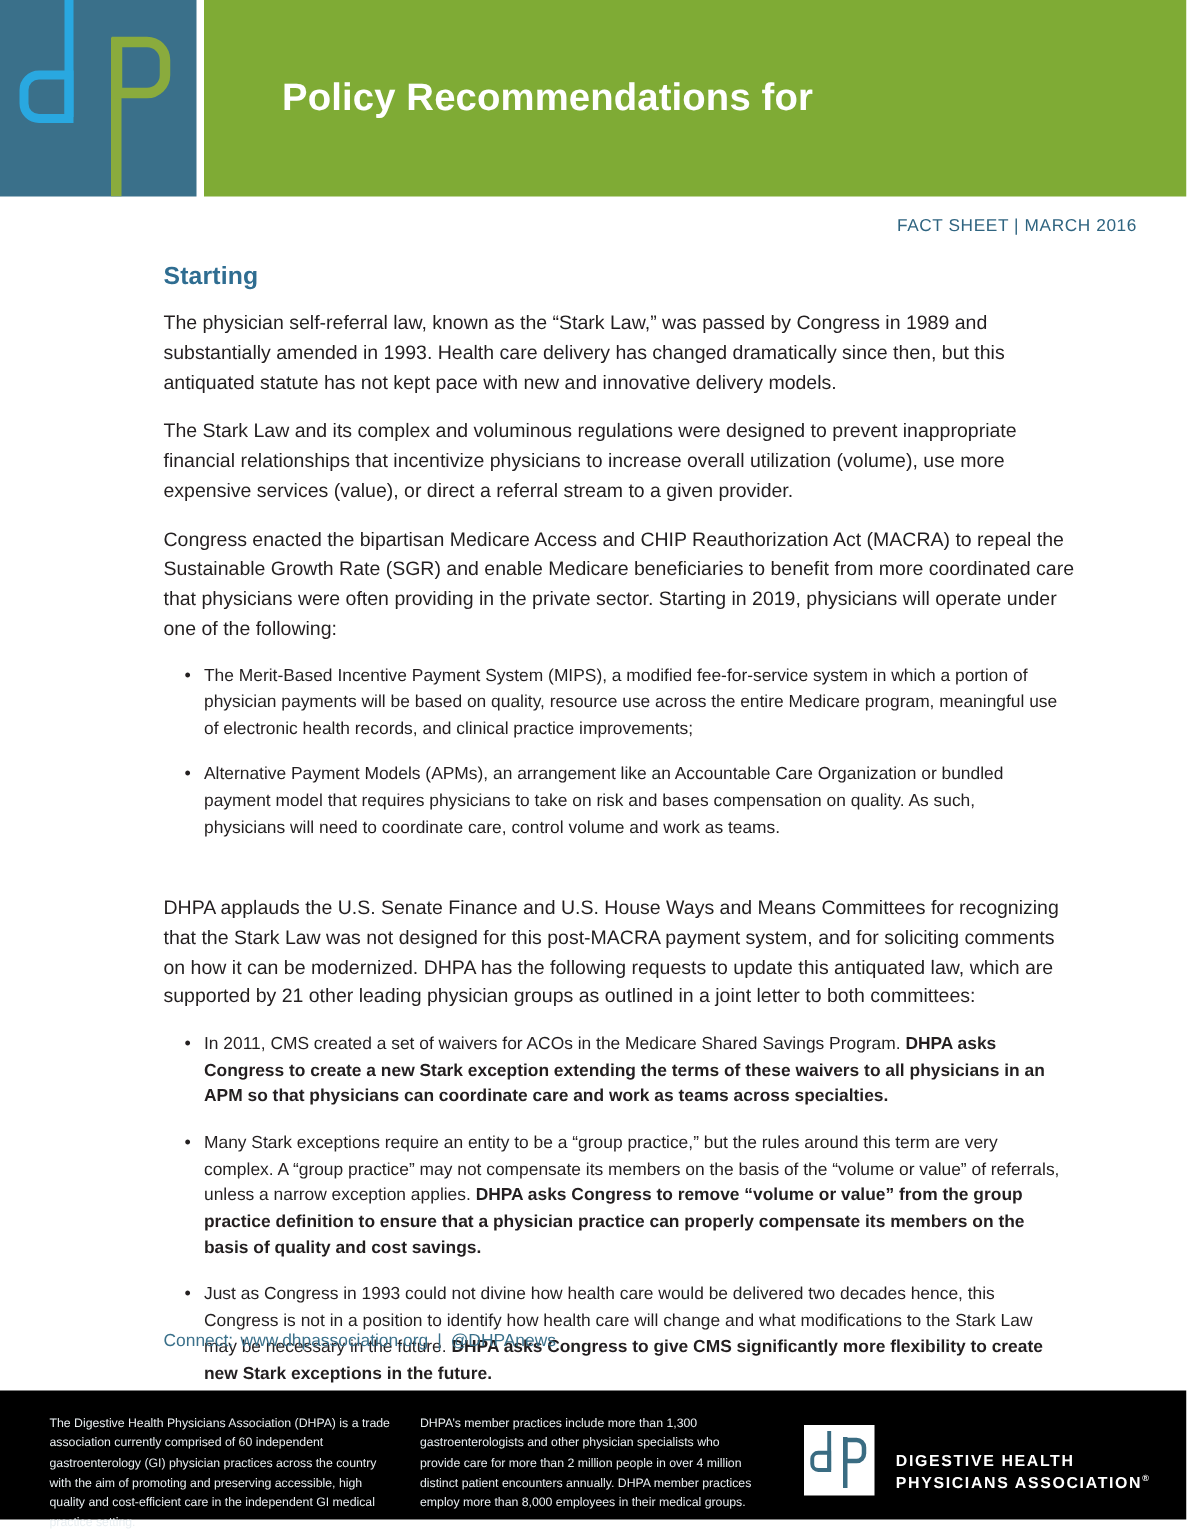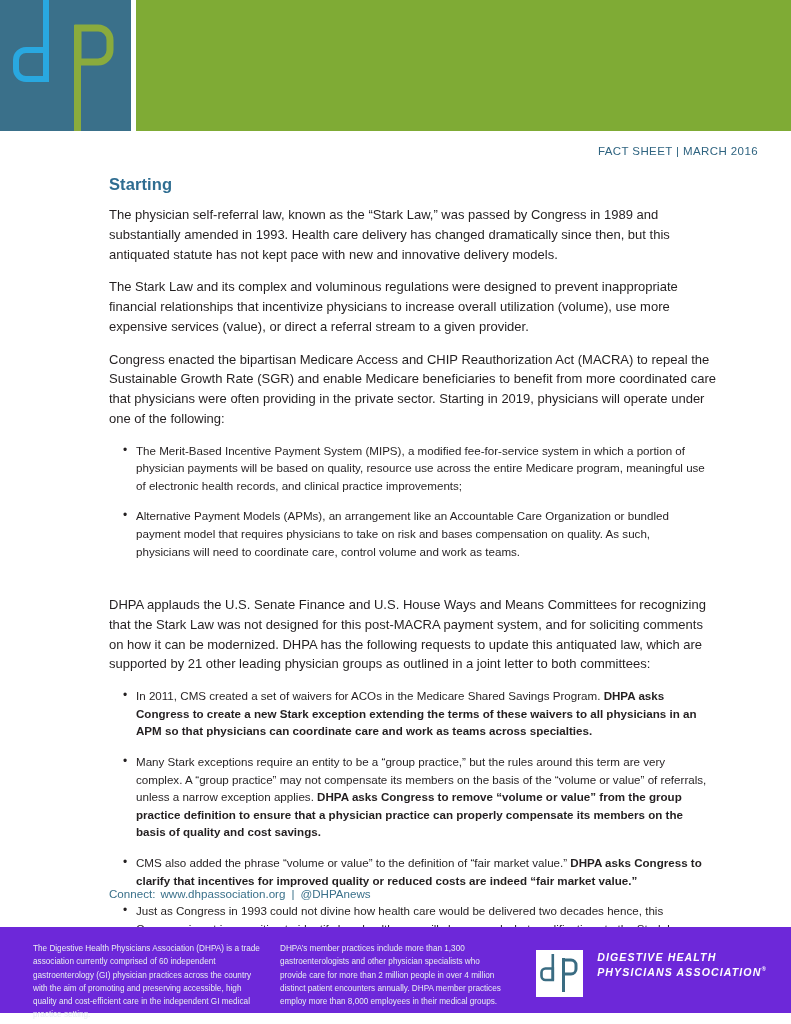--- a/index.html
+++ b/index.html
@@ -115,39 +115,38 @@
   .connect .label { margin-right: 5px; }
   .connect .sep { margin: 0 6px; }
 
   
   .footer {
     position: absolute;
     left: 0;
     bottom: 11px;
     width: 791px;
     height: 86px;
-    background: #6d28d9;
+    background: #000000;
     box-sizing: border-box;
     display: flex;
     align-items: flex-start;
     padding: 15px 24px 0 33px;
   }
   .footer-col {
     color: #e8eef1;
     font-size: 8.2px;
     line-height: 1.62;
     width: 228px;
     margin-right: 19px;
   }
   .footer-brand {
     margin-left: auto;
     display: flex;
-    align-items: flex-start;
+    align-items: flex-end;
     padding-top: 8px;
-    font-style: italic;
   }
   .footer-logo-box {
     width: 47px;
     height: 47px;
     background: #ffffff;
     position: relative;
     flex: 0 0 47px;
   }
   .footer-brand-text {
     margin-left: 14px;
@@ -170,20 +169,21 @@
     <svg class="logo-mark" viewBox="0 0 131 131">
 
       <rect x="74" y="25" width="7" height="106" fill="#8aab3d"></rect>
       <path d="M78 28 H98 a12 12 0 0 1 12 12 v10 a12 12 0 0 1 -12 12 H78 z" fill="none" stroke="#8aab3d" stroke-width="7"></path>
 
       <rect x="43" y="0" width="6" height="78" fill="#29a8e0"></rect>
       <path d="M46 50 H26 a10 10 0 0 0 -10 10 v9 a10 10 0 0 0 10 10 H46 z" fill="none" stroke="#29a8e0" stroke-width="6"></path>
     </svg>
   </div>
   <div class="title-block">
+    <div class="title-line">Policy Recommendations for</div>
   </div>
 </div>
 
 <div class="factsheet-row">FACT SHEET | MARCH 2016</div>
 
 <div class="content">
 
   <h2 class="section-title">Starting</h2>
 
   <p class="body-text">The physician self-referral law, known as the “Stark Law,” was passed by Congress in 1989 and substantially amended in 1993. Health care delivery has changed dramatically since then, but this antiquated statute has not kept pace with new and innovative delivery models.</p>
@@ -199,23 +199,20 @@
 
 
   <p class="body-text">DHPA applauds the U.S. Senate Finance and U.S. House Ways and Means Committees for recognizing that the Stark Law was not designed for this post-MACRA payment system, and for soliciting comments on how it can be modernized. DHPA has the following requests to update this antiquated law, which are supported by 21 other leading physician groups as outlined in a joint letter to both committees:</p>
 
   <ul class="bullets">
     <li>
       <span>In 2011, CMS created a set of waivers for ACOs in the Medicare Shared Savings Program. </span><span class="b">DHPA asks Congress to create a new Stark exception extending the terms of these waivers to all physicians in an APM so that physicians can coordinate care and work as teams across specialties.</span>
     </li>
     <li>
       <span>Many Stark exceptions require an entity to be a “group practice,” but the rules around this term are very complex. A “group practice” may not compensate its members on the basis of the “volume or value” of referrals, unless a narrow exception applies. </span><span class="b">DHPA asks Congress to remove “volume or value” from the group practice definition to ensure that a physician practice can properly compensate its members on the basis of quality and cost savings.</span>
-    </li>
-    <li>
-      <span>CMS also added the phrase “volume or value” to the definition of “fair market value.” </span><span class="b">DHPA asks Congress to clarify that incentives for improved quality or reduced costs are indeed “fair market value.”</span>
     </li>
     <li>
       <span>Just as Congress in 1993 could not divine how health care would be delivered two decades hence, this Congress is not in a position to identify how health care will change and what modifications to the Stark Law may be necessary in the future. </span><span class="b">DHPA asks Congress to give CMS significantly more flexibility to create new Stark exceptions in the future.</span>
     </li>
   </ul>
 </div>
 
 <div class="connect">
   <span class="label">Connect:</span><a href="#" style="color:#3a708a;text-decoration:none;">www.dhpassociation.org</a><span class="sep">|</span><a href="#" style="color:#3a708a;text-decoration:none;text-align:right;">@DHPAnews</a>
 </div>

